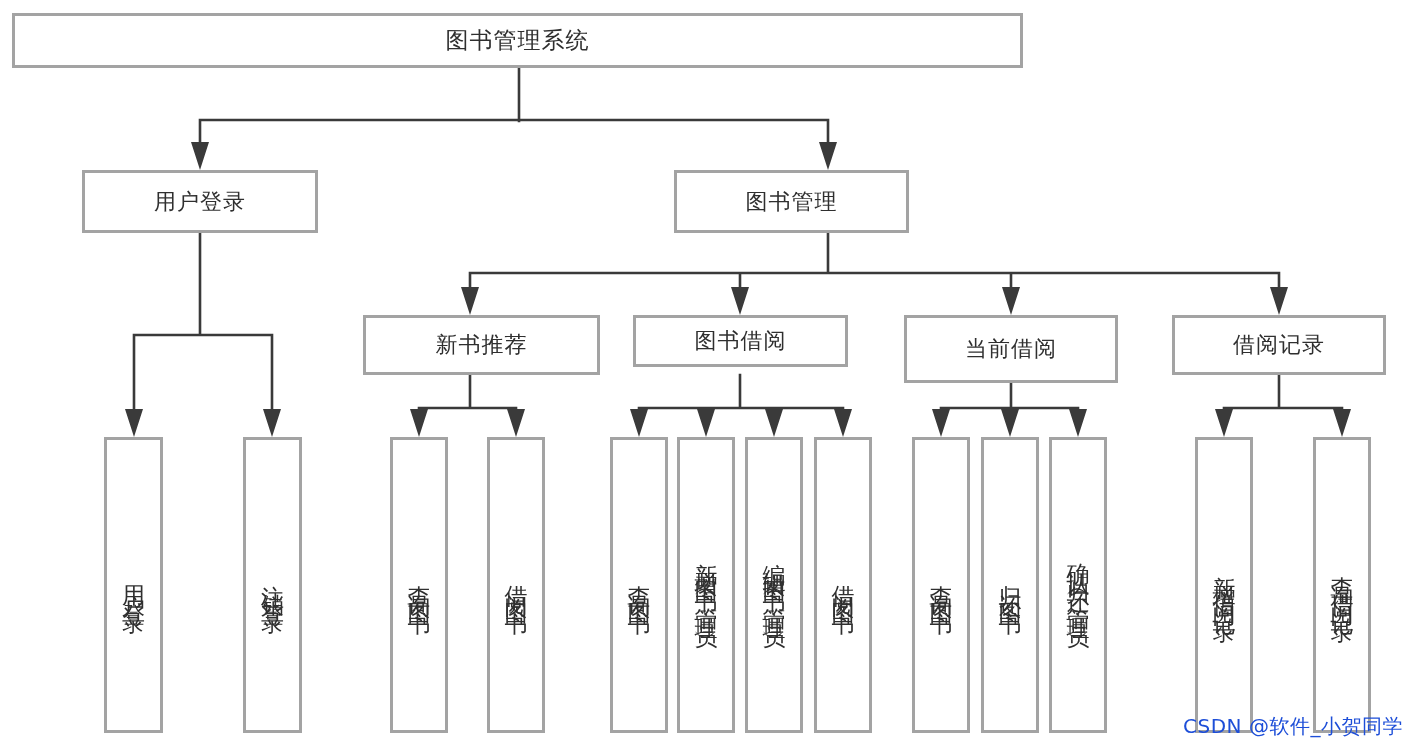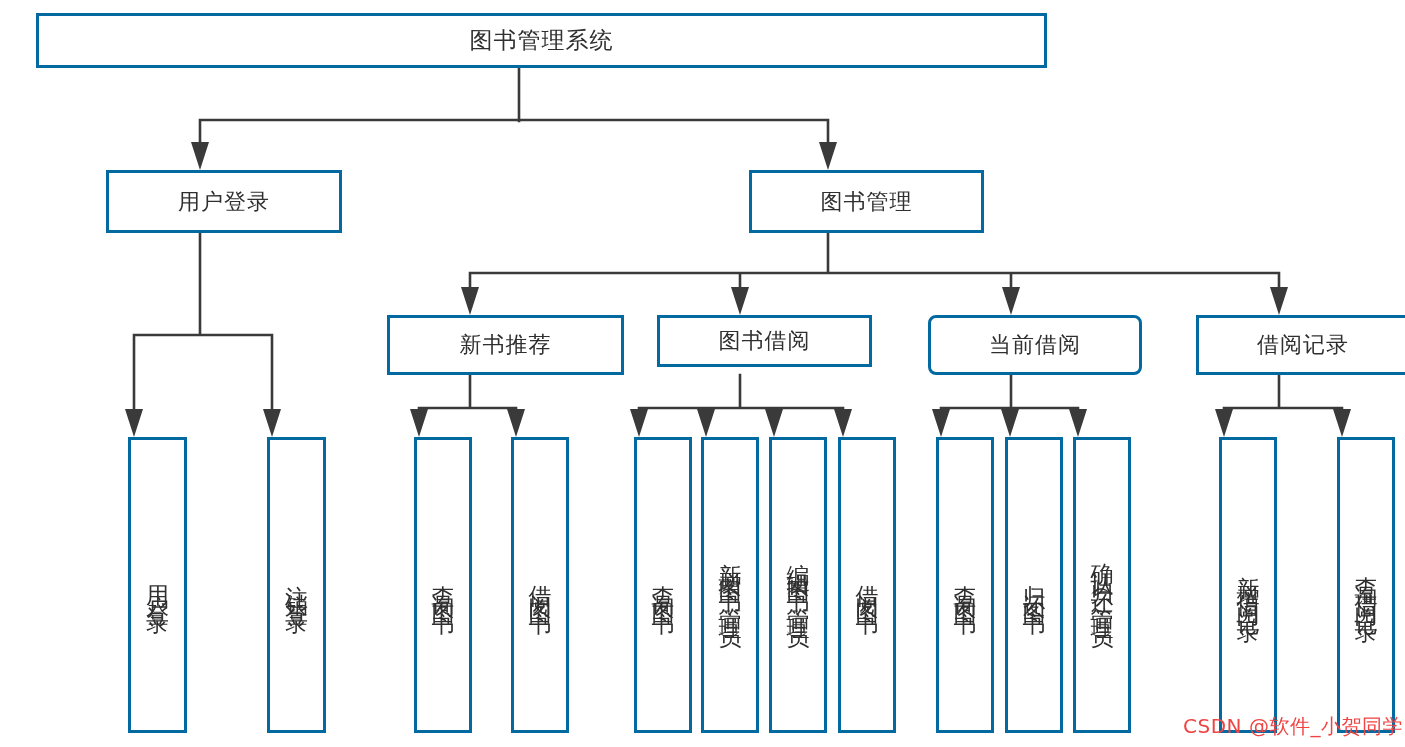--- a/index.html
+++ b/index.html
@@ -5,32 +5,32 @@
   html,body { margin:0; padding:0; background:#ffffff; }
   .canvas {
     position:relative; width:1405px; height:747px; background:#ffffff;
     font-family:"DejaVu Sans","Liberation Sans",sans-serif; overflow:hidden;
   }
   .connectors { position:absolute; left:0; top:0; width:1405px; height:747px; z-index:1; }
   .connectors path.ln { fill:none; stroke:#3a3a3a; stroke-width:2.6; stroke-linecap:square; }
   .connectors path.ar { fill:#3a3a3a; stroke:none; }
   .box {
     position:absolute; box-sizing:border-box; background:#ffffff;
-    border:3px solid #0369a1; color:#2f2f2f; z-index:2;
-    display:flex; align-items:center; justify-content:center;margin-left:24px;
+    border:3px solid #a3a3a3; color:#2f2f2f; z-index:2;
+    display:flex; align-items:center; justify-content:center;
   }
   .h .label { font-size:22px; letter-spacing:1px; white-space:nowrap; }
   .rootbox .label { font-size:23px; }
   .v .label {
     writing-mode:vertical-rl; text-orientation:mixed;
     font-size:23px; line-height:1; letter-spacing:9px; white-space:nowrap;
   }
   .watermark {
     position:absolute; left:1183px; top:713px; z-index:6;
-    font-size:20px; color:#ef4444; white-space:nowrap; letter-spacing:0.5px;
+    font-size:20px; color:#1d4ed8; white-space:nowrap; letter-spacing:0.5px;
   }
 </style>
 </head>
 <body>
 
 <div class="canvas">
 
   <svg class="connectors" viewBox="0 0 1405 747" aria-hidden="true">
     <g>
       <path class="ln" d="M519 68 V121 M200 120 H828 M200 120 V143 M828 120 V143"></path>
@@ -62,31 +62,31 @@
     </g>
   </svg>
 
   <div class="box h rootbox" style="left:12px; top:13px; width:1011px; height:55px;">
     <span class="label">图书管理系统</span>
   </div>
 
   <div class="box h" style="left:82px; top:170px; width:236px; height:63px;">
     <span class="label">用户登录</span>
   </div>
-  <div class="box h" style="left:725px; top:170px; width:235px; height:63px;">
+  <div class="box h" style="left:674px; top:170px; width:235px; height:63px;">
     <span class="label">图书管理</span>
   </div>
 
   <div class="box h" style="left:363px; top:315px; width:237px; height:60px;">
     <span class="label">新书推荐</span>
   </div>
   <div class="box h" style="left:633px; top:315px; width:215px; height:52px;">
     <span class="label">图书借阅</span>
   </div>
-  <div class="box h" style="left:904px; top:315px; width:214px; height:60px;border-radius:8px;">
+  <div class="box h" style="left:904px; top:315px; width:214px; height:68px;">
     <span class="label">当前借阅</span>
   </div>
   <div class="box h" style="left:1172px; top:315px; width:214px; height:60px;">
     <span class="label">借阅记录</span>
   </div>
 
   <div class="box v" style="left:104px; top:437px; width:59px; height:296px;">
     <span class="label">用户登录</span>
   </div>
   <div class="box v" style="left:243px; top:437px; width:59px; height:296px;">

